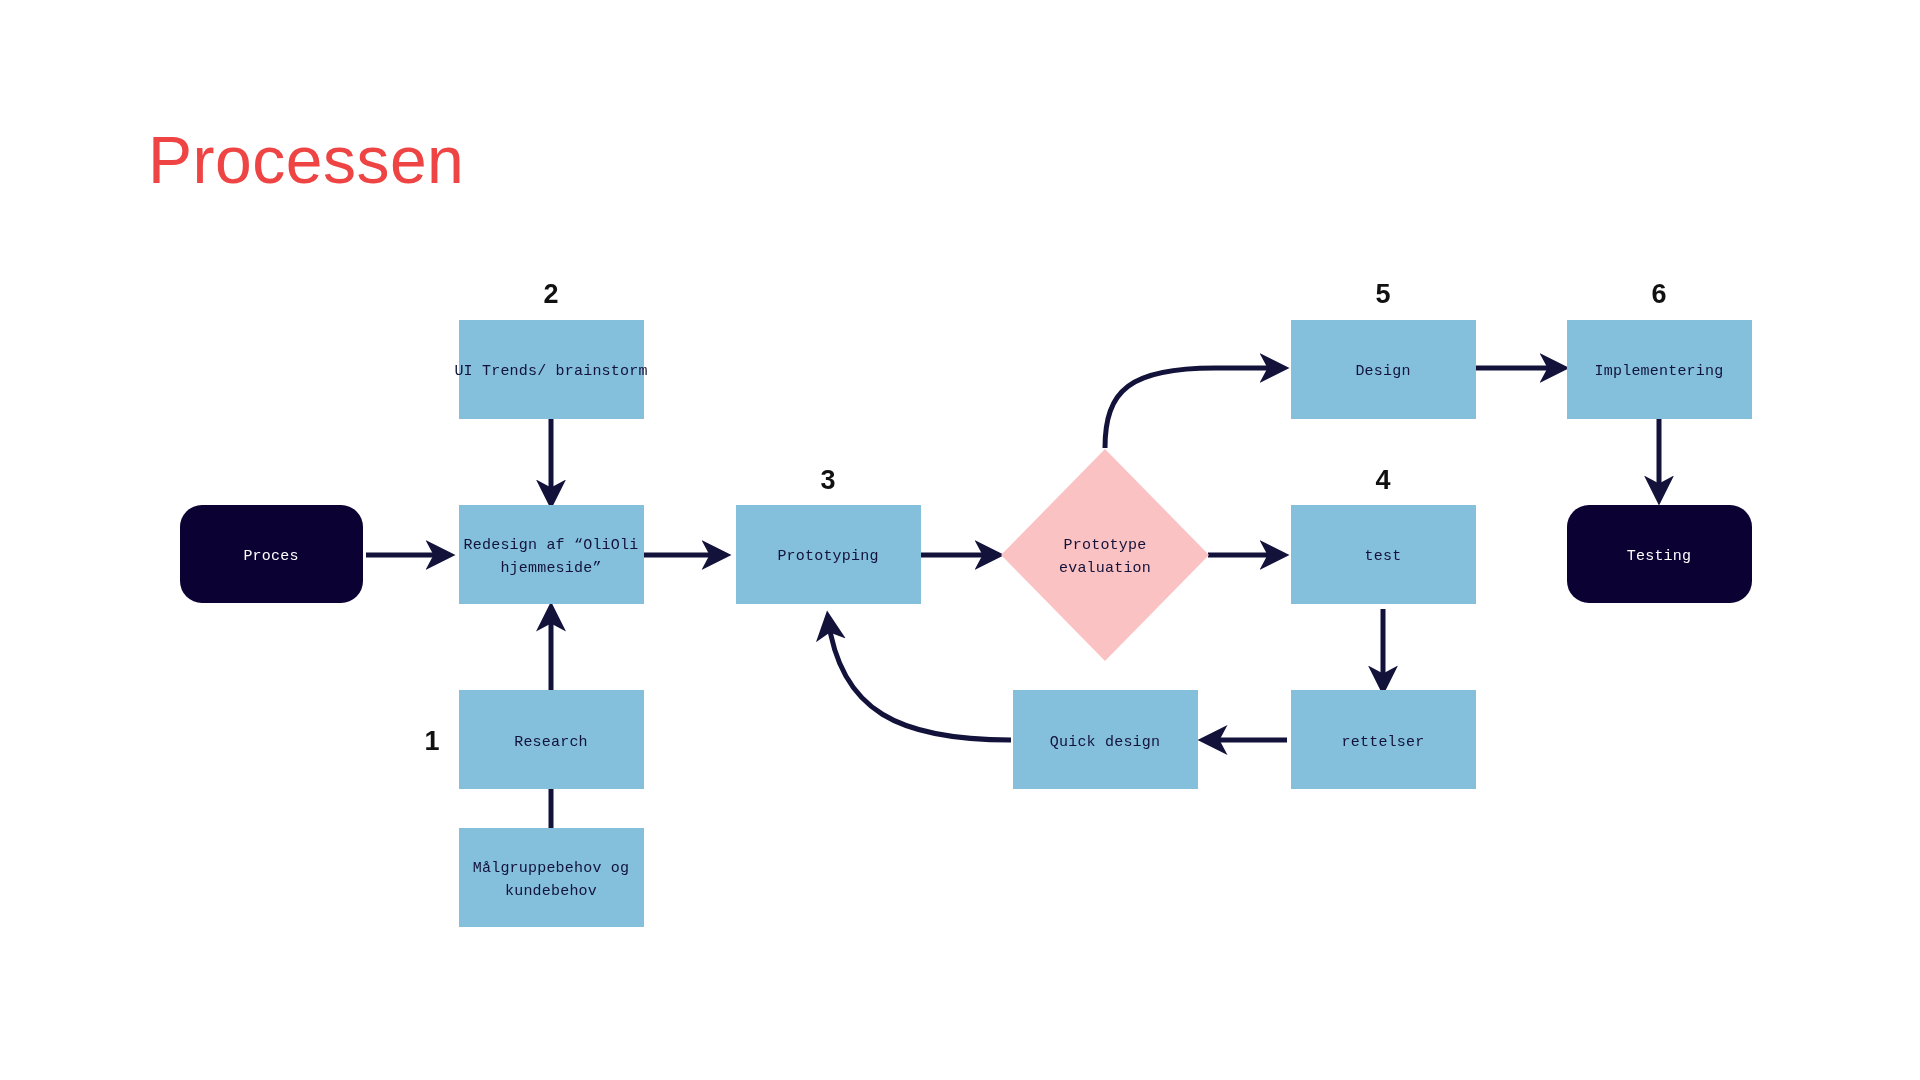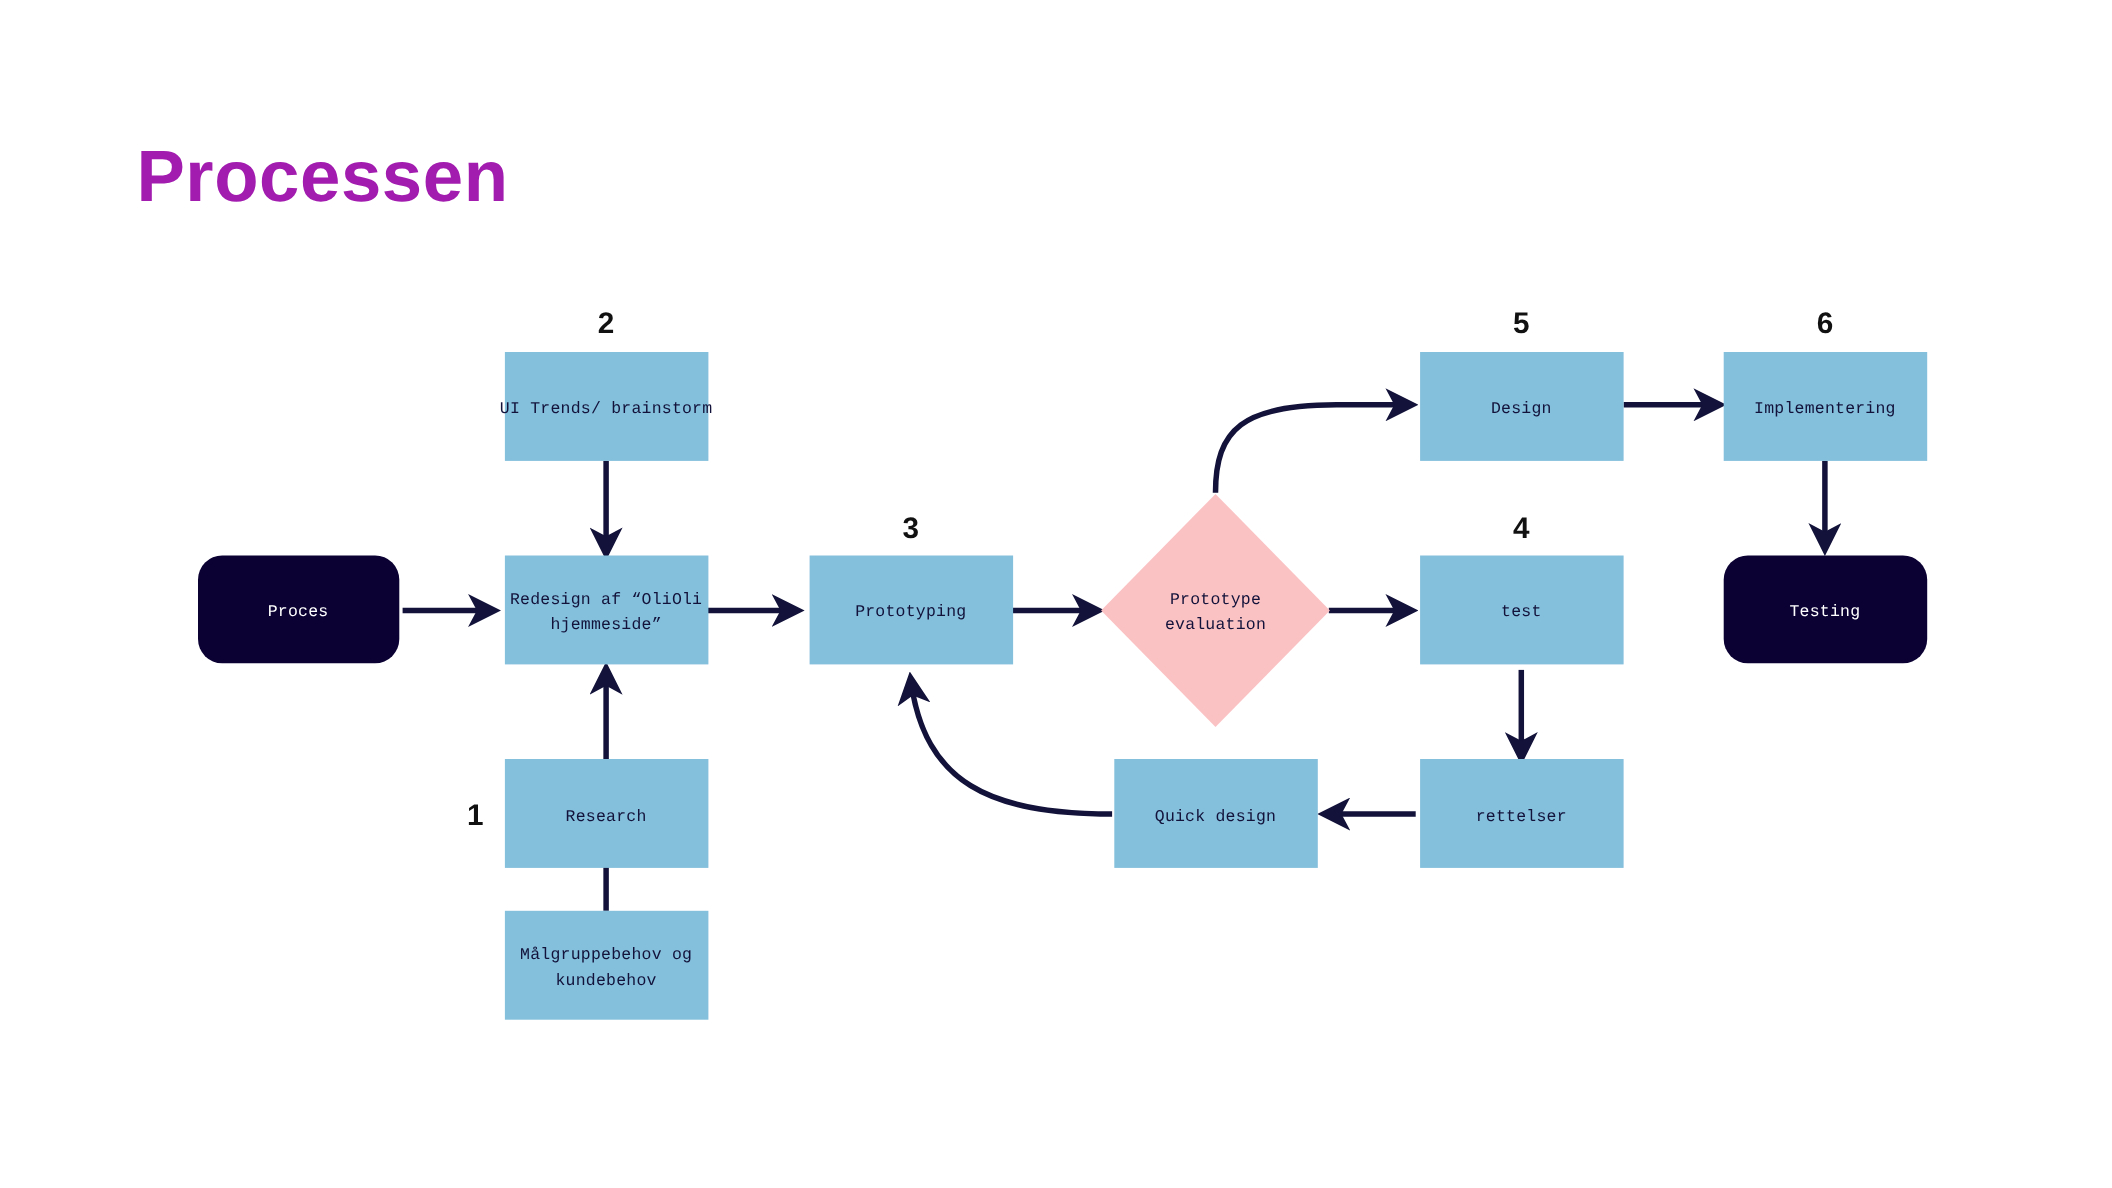--- a/index.html
+++ b/index.html
@@ -10,27 +10,27 @@
   #page {
     position: relative;
     width: 1920px;
     height: 1080px;
     background: #ffffff;
     overflow: hidden;
     font-family: "Liberation Sans", sans-serif;
   }
   #page-title {
     position: absolute;
-    left: 124px;
+    left: 148px;
     top: 124px;
     font-family: "Liberation Sans", sans-serif;
     font-size: 66px;
-    font-weight: 700;
+    font-weight: 400;
     letter-spacing: 0.5px;
-    color: #a21caf;
+    color: #ef4444;
     line-height: 1.1;
     white-space: nowrap;
   }
   svg#flow {
     position: absolute;
     left: 0;
     top: 0;
     width: 1920px;
     height: 1080px;
     display: block;

